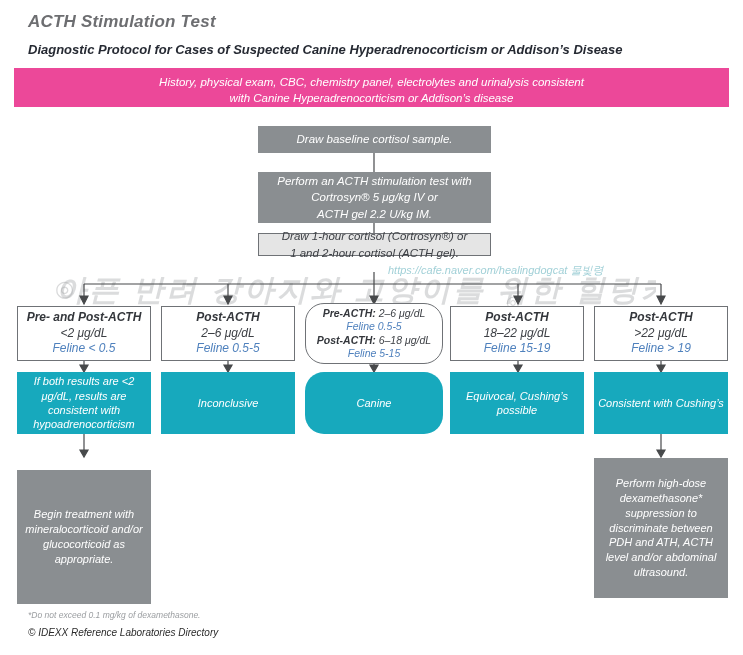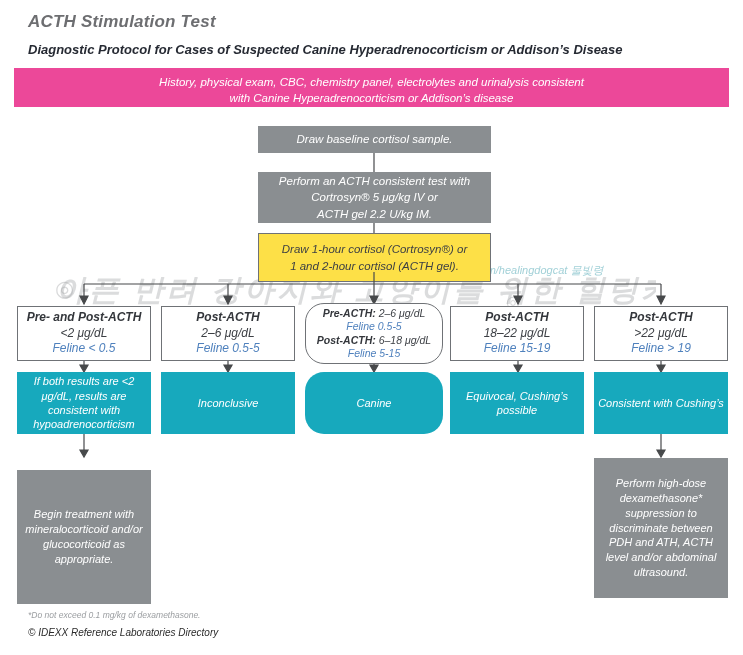--- a/index.html
+++ b/index.html
@@ -10,21 +10,21 @@
   .subtitle{position:absolute;left:28px;top:42px;font-size:13px;font-weight:bold;color:#262a33;}
 
   .banner{position:absolute;left:14px;top:68px;width:715px;height:39px;background:#ec4899;color:#ffffff;
           display:flex;flex-direction:column;align-items:center;justify-content:flex-end;
           font-size:11.5px;line-height:1.45;text-align:center;}
 
   .graybox{position:absolute;background:#8a8e91;color:#ffffff;display:flex;flex-direction:column;
            align-items:center;justify-content:center;text-align:center;font-size:11.5px;line-height:1.4;}
   .step1{left:258px;top:126px;width:233px;height:27px;}
   .step2{left:258px;top:172px;width:233px;height:51px;}
-  .whitebox{position:absolute;left:258px;top:233px;width:233px;height:49px;background:#fde047;
+  .whitebox{position:absolute;left:258px;top:233px;width:233px;height:23px;background:#e5e5e5;
             border:1px solid #6f7276;color:#3c3f44;display:flex;flex-direction:column;align-items:center;
             justify-content:center;text-align:center;font-size:11.5px;line-height:1.4;box-sizing:border-box;}
 
   .criteria{position:absolute;top:306px;height:55px;width:134px;background:#ffffff;border:1px solid #6f7276;
             box-sizing:border-box;display:flex;flex-direction:column;align-items:center;justify-content:center;
             text-align:center;font-size:12px;line-height:1.3;color:#3c3f44;}
   .criteria .hd{font-weight:bold;color:#33363b;}
   .criteria .feline{color:#4f81bd;}
   .criteria3{top:303px;height:61px;font-size:10.5px;line-height:1.25;}
   .criteria3 .row .hd{display:inline;}
@@ -67,21 +67,21 @@
   <div class="wm-url">https://cafe.naver.com/healingdogcat 물빛령</div>
   <div class="wm-kr">아픈 반려 강아지와 고양이를 위한 힐링카페</div>
   <span class="wm-circle a">◎</span>
   <span class="wm-circle b">◎</span>
 
   <div class="graybox step1">
     <div>Draw baseline cortisol sample.</div>
   </div>
 
   <div class="graybox step2">
-    <div>Perform an ACTH consistent test with</div>
+    <div>Perform an ACTH stimulation test with</div>
     <div>Cortrosyn® 5 μg/kg IV or</div>
     <div>ACTH gel 2.2 U/kg IM.</div>
   </div>
 
   <div class="whitebox">
     <div>Draw 1-hour cortisol (Cortrosyn®) or</div>
     <div>1 and 2-hour cortisol (ACTH gel).</div>
   </div>
 
   <svg class="connectors" viewBox="0 0 743 655" xmlns="http://www.w3.org/2000/svg">

